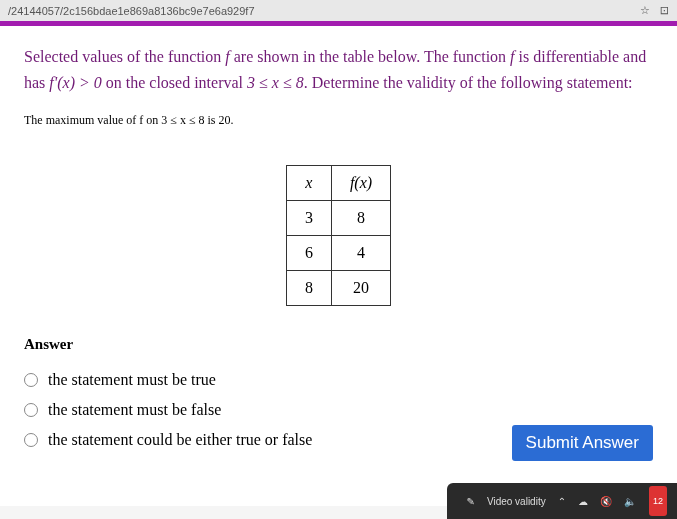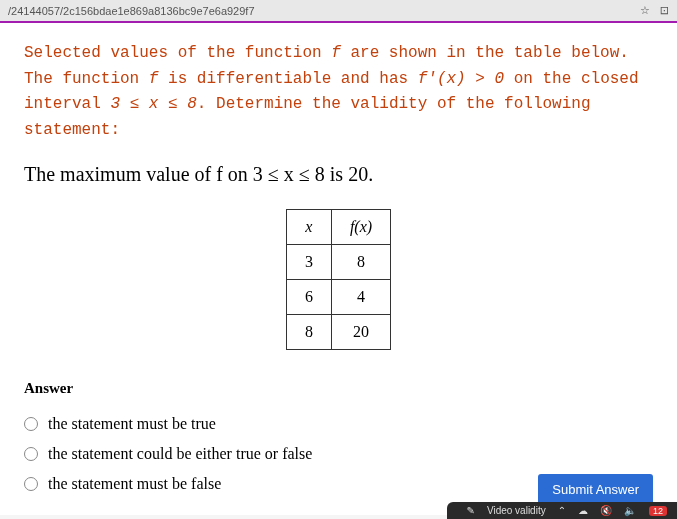--- a/index.html
+++ b/index.html
@@ -10,43 +10,42 @@
       height: 519px;
       overflow: hidden;
       position: relative;
     }
     .url-bar {
       background: #e8e8e8;
       padding: 4px 8px;
       font-family: Arial, sans-serif;
       font-size: 11px;
       color: #555;
-      border-bottom: 2px solid #a21caf;
+      border-bottom: 5px solid #a21caf;
       display: flex;
       align-items: center;
       justify-content: space-between;
     }
     .url-icons { display: flex; gap: 10px; align-items: center; }
     .content {
       background: #fff;
       padding: 18px 24px 10px 24px;
       min-height: 480px;
     }
     .problem-text {
       font-size: 16px;
       line-height: 1.6;
-      color: #c2410c;
+      color: #701a75;
       margin-bottom: 16px;
-      font-family: Liberation Mono, monospace;
     }
     .problem-text .math-f { font-style: italic; }
     .statement {
-      font-size: 20px;
+      font-size: 12px;
       line-height: 1.5;
-      margin-bottom: 20px;
+      margin-bottom: 36px;
     }
     .table-wrap { display: flex; justify-content: center; margin-bottom: 30px; }
     table.data {
       border-collapse: collapse;
       font-size: 16px;
     }
     table.data th, table.data td {
       border: 1px solid #333;
       padding: 8px 18px;
       text-align: center;
@@ -75,21 +74,21 @@
       width: 14px; height: 14px;
       border: 1.5px solid #888;
       border-radius: 50%;
       display: inline-block;
       flex-shrink: 0;
     }
     .submit-btn {
       background: #2b6cd4;
       color: #fff;
       font-family: Arial, sans-serif;
-      font-size: 13px;
+      font-size: 17px;
       border: none;
       padding: 8px 14px;
       border-radius: 3px;
       cursor: pointer;
     }
     .bottom-strip {
       position: absolute;
       bottom: 0; right: 0;
       background: #2a2a2a;
       color: #ddd;
@@ -98,21 +97,21 @@
       padding: 3px 10px 3px 20px;
       display: flex;
       gap: 12px;
       align-items: center;
       border-top-left-radius: 6px;
     }
     .badge {
       background: #d33;
       color: #fff;
       font-size: 9px;
-      padding: 0 4px;
+      padding: 10px 4px;
       border-radius: 3px;
     }
   </style>
 </head>
 <body>
 
 <div class="url-bar">
   <span>/24144057/2c156bdae1e869a8136bc9e7e6a929f7</span>
   <span class="url-icons">
     <span>☆</span>
@@ -157,25 +156,25 @@
     <div class="answer-label">Answer</div>
 
     <div class="answer-row">
       <div class="options">
         <div class="option">
           <span class="radio"></span>
           <span>the statement must be true</span>
         </div>
         <div class="option">
           <span class="radio"></span>
-          <span>the statement could be either true or false</span>
+          <span>the statement must be false</span>
         </div>
         <div class="option">
           <span class="radio"></span>
-          <span>the statement must be false</span>
+          <span>the statement could be either true or false</span>
         </div>
       </div>
       <button class="submit-btn">Submit Answer</button>
     </div>
   </div>
 </div>
 
 <div class="bottom-strip">
   <span>✎</span>
   <span>Video validity</span>

